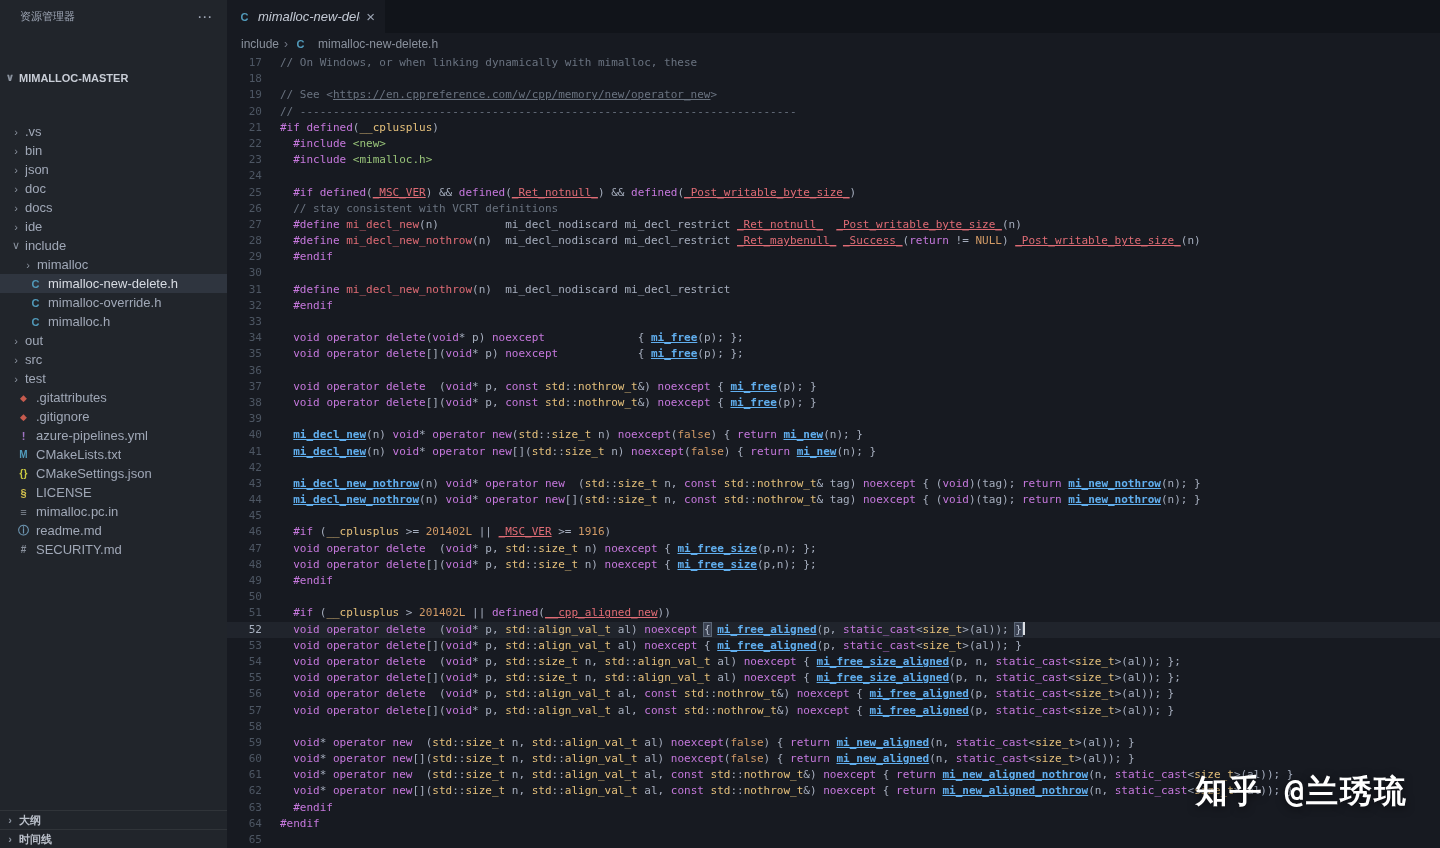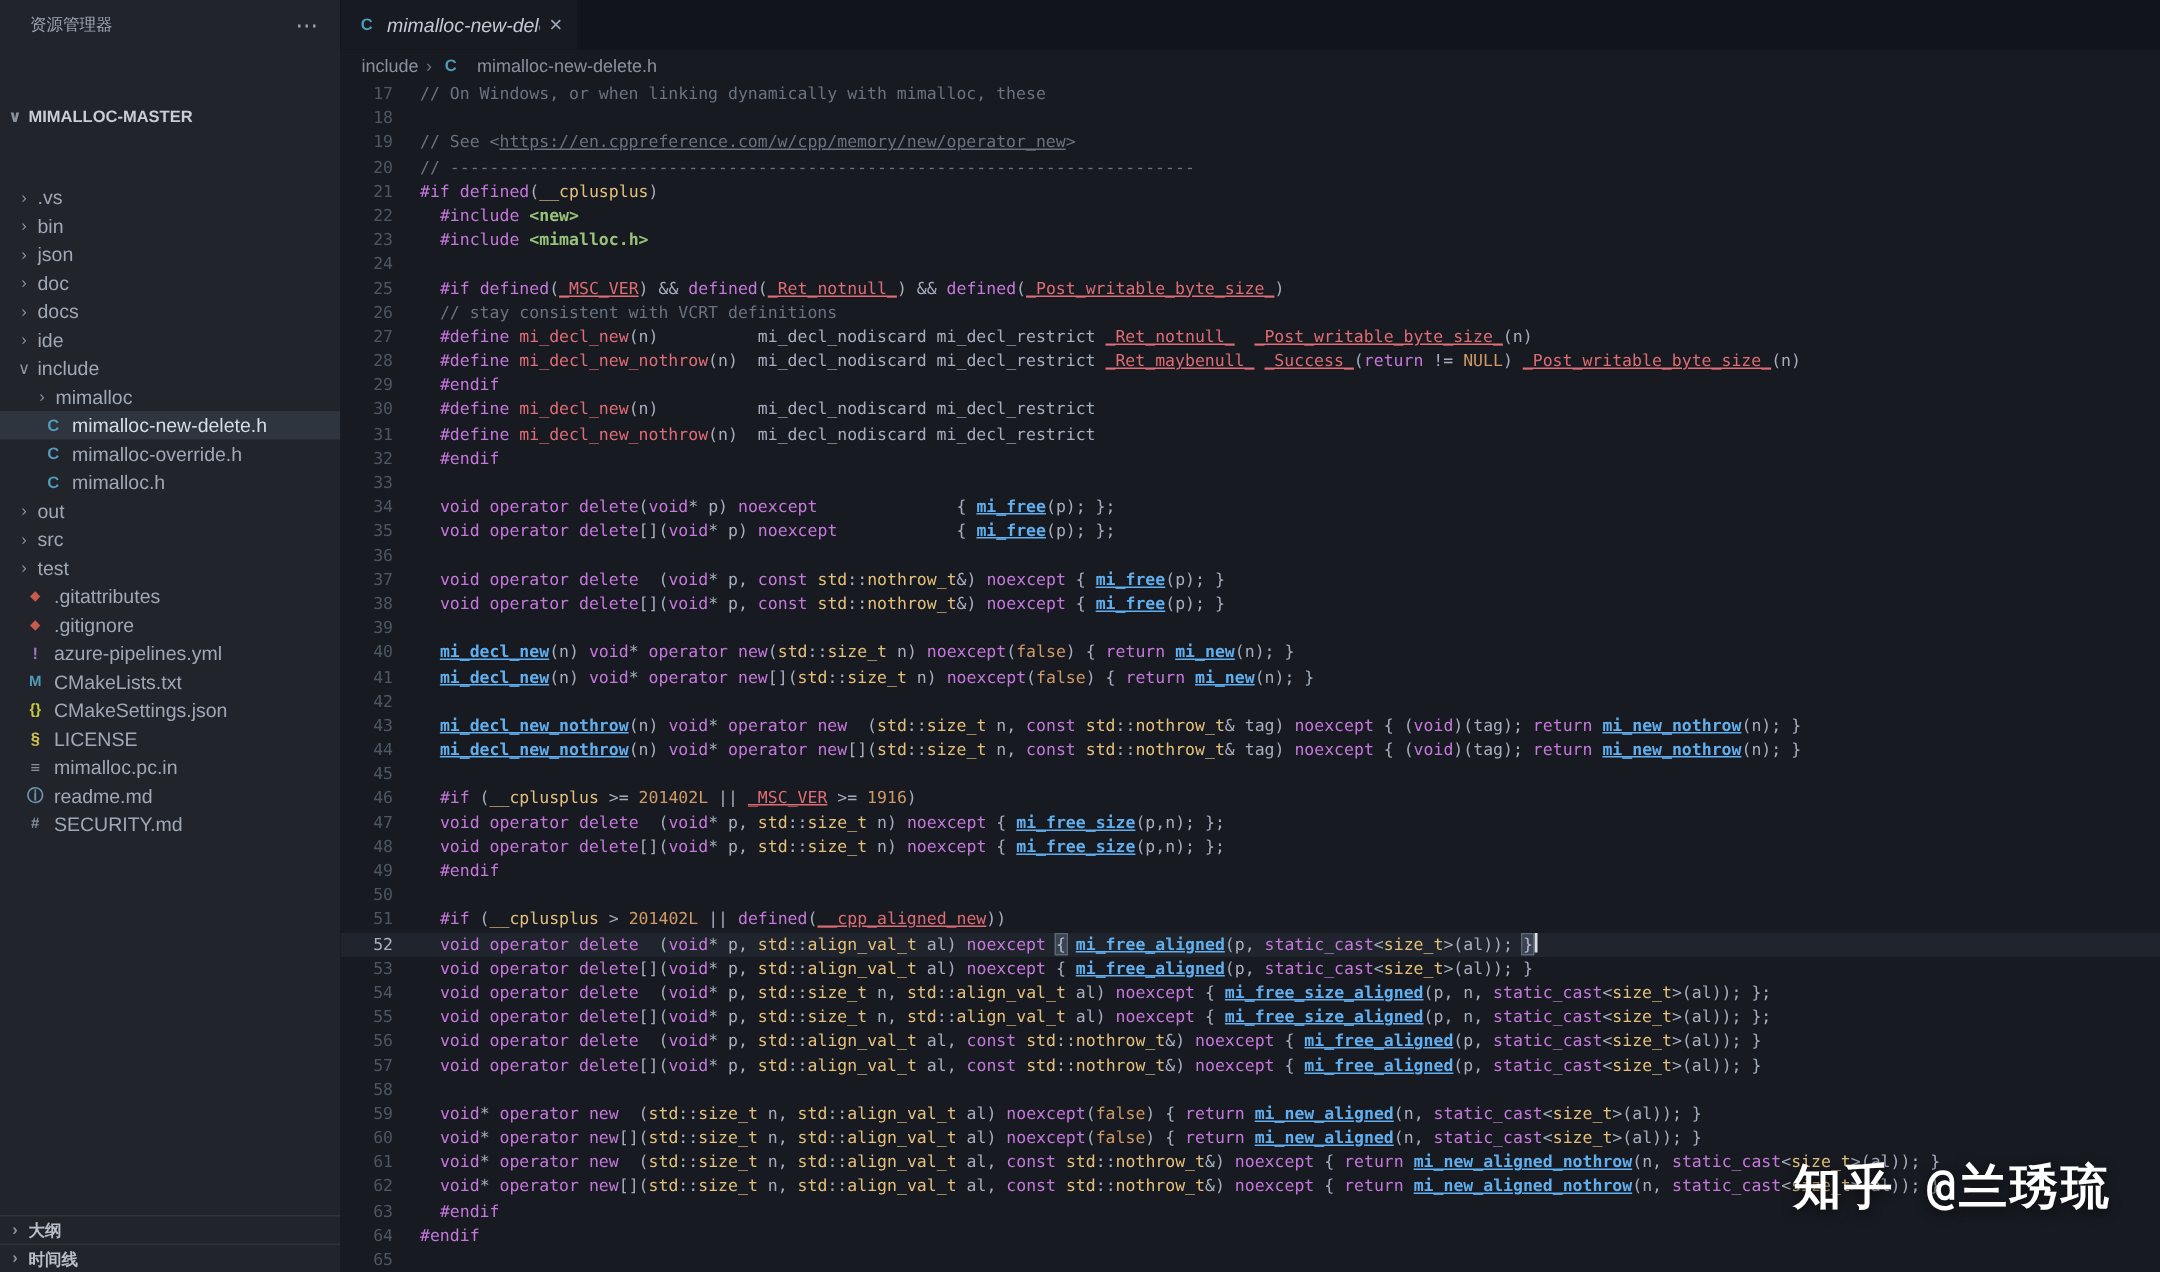--- a/index.html
+++ b/index.html
@@ -53,21 +53,21 @@
   .editor { flex:1; position:relative; overflow:hidden;
             font-family:"DejaVu Sans Mono","Liberation Mono",monospace;
             font-size:11px; }
   .code-row { display:flex; height:16.2px; line-height:16.2px; white-space:pre; }
   .code-row.active { background:rgba(160,175,205,.07); }
   .ln { width:53px; padding-right:18px; text-align:right; color:#4d5663; flex-shrink:0; }
   .code-row.active .ln { color:#a7b0bf; }
   .tok-c  { color:#6a7380; }
   .tok-u  { color:#6a7380; text-decoration:underline; }
   .tok-k  { color:#c678dd; }
-  .tok-s  { color:#98c379;font-weight:bold; }
+  .tok-s  { color:#98c379; }
   .tok-n  { color:#d19a66; }
   .tok-t  { color:#e5c07b; }
   .tok-f  { color:#61afef; text-decoration:underline;font-weight:bold; }
   .tok-m  { color:#e06c75; }
   .tok-mu { color:#e06c75; text-decoration:underline; }
   .tok-p  { color:#a6aebe; }
   .tok-b  { color:#b5bdcc; background:#3b4252; outline:1px solid #5c6777; }
   .tok-cur{ display:inline-block; width:2px; height:13px; background:#dcdfe4;
             vertical-align:-2px; margin-left:1px; }
 
@@ -217,21 +217,21 @@
           <div class="code-row"><span class="ln">20</span><span><span class="tok-c">// ---------------------------------------------------------------------------</span></span></div>
           <div class="code-row"><span class="ln">21</span><span><span class="tok-k">#if</span><span class="tok-p"> </span><span class="tok-k">defined</span><span class="tok-p">(</span><span class="tok-t">__cplusplus</span><span class="tok-p">)</span></span></div>
           <div class="code-row"><span class="ln">22</span><span><span class="tok-p">  </span><span class="tok-k">#include</span><span class="tok-p"> </span><span class="tok-s">&lt;new&gt;</span></span></div>
           <div class="code-row"><span class="ln">23</span><span><span class="tok-p">  </span><span class="tok-k">#include</span><span class="tok-p"> </span><span class="tok-s">&lt;mimalloc.h&gt;</span></span></div>
           <div class="code-row"><span class="ln">24</span><span></span></div>
           <div class="code-row"><span class="ln">25</span><span><span class="tok-p">  </span><span class="tok-k">#if</span><span class="tok-p"> </span><span class="tok-k">defined</span><span class="tok-p">(</span><span class="tok-mu">_MSC_VER</span><span class="tok-p">) &amp;&amp; </span><span class="tok-k">defined</span><span class="tok-p">(</span><span class="tok-mu">_Ret_notnull_</span><span class="tok-p">) &amp;&amp; </span><span class="tok-k">defined</span><span class="tok-p">(</span><span class="tok-mu">_Post_writable_byte_size_</span><span class="tok-p">)</span></span></div>
           <div class="code-row"><span class="ln">26</span><span><span class="tok-p">  </span><span class="tok-c">// stay consistent with VCRT definitions</span></span></div>
           <div class="code-row"><span class="ln">27</span><span><span class="tok-p">  </span><span class="tok-k">#define</span><span class="tok-p"> </span><span class="tok-m">mi_decl_new</span><span class="tok-p">(n)          mi_decl_nodiscard mi_decl_restrict </span><span class="tok-mu">_Ret_notnull_</span><span class="tok-p">  </span><span class="tok-mu">_Post_writable_byte_size_</span><span class="tok-p">(n)</span></span></div>
           <div class="code-row"><span class="ln">28</span><span><span class="tok-p">  </span><span class="tok-k">#define</span><span class="tok-p"> </span><span class="tok-m">mi_decl_new_nothrow</span><span class="tok-p">(n)  mi_decl_nodiscard mi_decl_restrict </span><span class="tok-mu">_Ret_maybenull_</span><span class="tok-p"> </span><span class="tok-mu">_Success_</span><span class="tok-p">(</span><span class="tok-k">return</span><span class="tok-p"> != </span><span class="tok-n">NULL</span><span class="tok-p">) </span><span class="tok-mu">_Post_writable_byte_size_</span><span class="tok-p">(n)</span></span></div>
           <div class="code-row"><span class="ln">29</span><span><span class="tok-p">  </span><span class="tok-k">#endif</span></span></div>
-          <div class="code-row"><span class="ln">30</span><span><span class="tok-p">  </span><span class="tok-k">#define</span><span class="tok-p"> </span><span class="tok-m">mi_decl_new</span><span class="tok-p">(n)          mi_decl_nodiscard mi_decl_restrict</span></span></div>
+          <div class="code-row"><span class="ln">30</span></div>
           <div class="code-row"><span class="ln">31</span><span><span class="tok-p">  </span><span class="tok-k">#define</span><span class="tok-p"> </span><span class="tok-m">mi_decl_new_nothrow</span><span class="tok-p">(n)  mi_decl_nodiscard mi_decl_restrict</span></span></div>
           <div class="code-row"><span class="ln">32</span><span><span class="tok-p">  </span><span class="tok-k">#endif</span></span></div>
           <div class="code-row"><span class="ln">33</span><span></span></div>
           <div class="code-row"><span class="ln">34</span><span><span class="tok-p">  </span><span class="tok-k">void</span><span class="tok-p"> </span><span class="tok-k">operator</span><span class="tok-p"> </span><span class="tok-k">delete</span><span class="tok-p">(</span><span class="tok-k">void</span><span class="tok-p">* p) </span><span class="tok-k">noexcept</span><span class="tok-p">              { </span><span class="tok-f">mi_free</span><span class="tok-p">(p); };</span></span></div>
           <div class="code-row"><span class="ln">35</span><span><span class="tok-p">  </span><span class="tok-k">void</span><span class="tok-p"> </span><span class="tok-k">operator</span><span class="tok-p"> </span><span class="tok-k">delete</span><span class="tok-p">[](</span><span class="tok-k">void</span><span class="tok-p">* p) </span><span class="tok-k">noexcept</span><span class="tok-p">            { </span><span class="tok-f">mi_free</span><span class="tok-p">(p); };</span></span></div>
           <div class="code-row"><span class="ln">36</span><span></span></div>
           <div class="code-row"><span class="ln">37</span><span><span class="tok-p">  </span><span class="tok-k">void</span><span class="tok-p"> </span><span class="tok-k">operator</span><span class="tok-p"> </span><span class="tok-k">delete</span><span class="tok-p">  (</span><span class="tok-k">void</span><span class="tok-p">* p, </span><span class="tok-k">const</span><span class="tok-p"> </span><span class="tok-t">std</span><span class="tok-p">::</span><span class="tok-t">nothrow_t</span><span class="tok-p">&amp;) </span><span class="tok-k">noexcept</span><span class="tok-p"> { </span><span class="tok-f">mi_free</span><span class="tok-p">(p); }</span></span></div>
           <div class="code-row"><span class="ln">38</span><span><span class="tok-p">  </span><span class="tok-k">void</span><span class="tok-p"> </span><span class="tok-k">operator</span><span class="tok-p"> </span><span class="tok-k">delete</span><span class="tok-p">[](</span><span class="tok-k">void</span><span class="tok-p">* p, </span><span class="tok-k">const</span><span class="tok-p"> </span><span class="tok-t">std</span><span class="tok-p">::</span><span class="tok-t">nothrow_t</span><span class="tok-p">&amp;) </span><span class="tok-k">noexcept</span><span class="tok-p"> { </span><span class="tok-f">mi_free</span><span class="tok-p">(p); }</span></span></div>
           <div class="code-row"><span class="ln">39</span><span></span></div>
           <div class="code-row"><span class="ln">40</span><span><span class="tok-p">  </span><span class="tok-f">mi_decl_new</span><span class="tok-p">(n) </span><span class="tok-k">void</span><span class="tok-p">* </span><span class="tok-k">operator</span><span class="tok-p"> </span><span class="tok-k">new</span><span class="tok-p">(</span><span class="tok-t">std</span><span class="tok-p">::</span><span class="tok-t">size_t</span><span class="tok-p"> n) </span><span class="tok-k">noexcept</span><span class="tok-p">(</span><span class="tok-n">false</span><span class="tok-p">) { </span><span class="tok-k">return</span><span class="tok-p"> </span><span class="tok-f">mi_new</span><span class="tok-p">(n); }</span></span></div>

